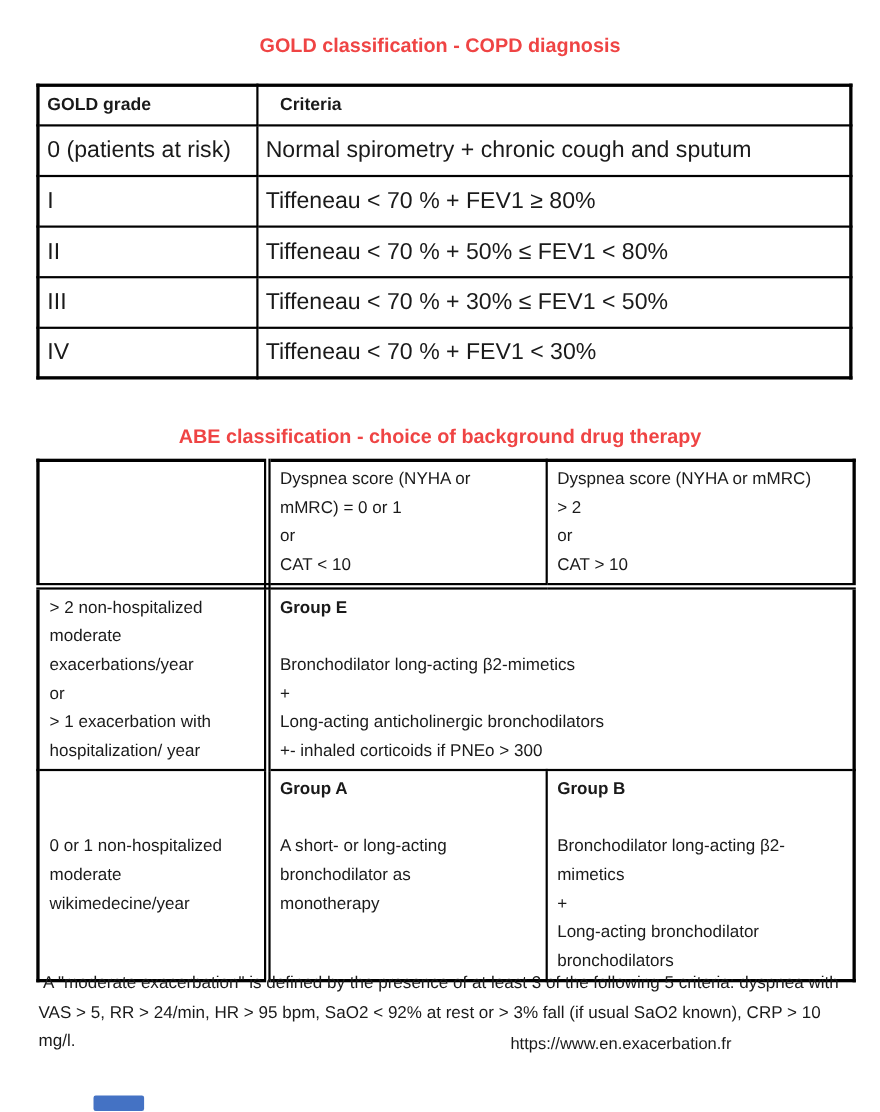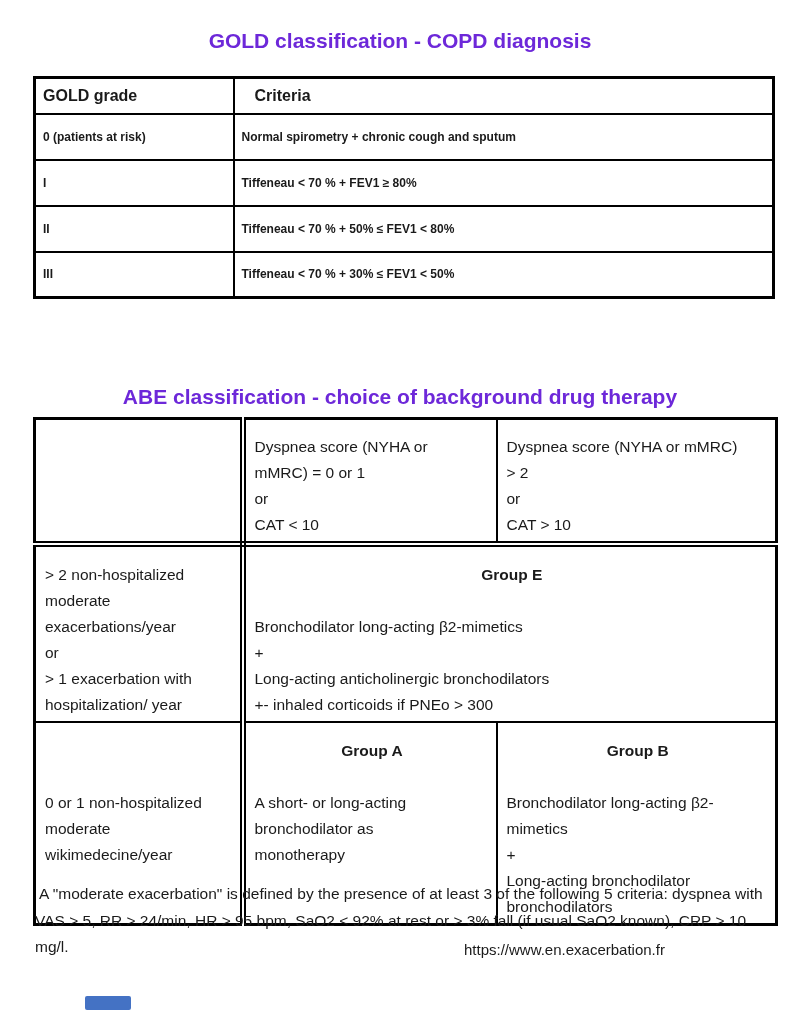--- a/index.html
+++ b/index.html
@@ -14,71 +14,70 @@
     background: #ffffff;
     overflow: hidden;
   }
 
   .doc-title {
     position: absolute;
     left: 0;
     width: 100%;
     text-align: center;
     font-weight: bold;
-    font-size: 21px;
+    font-size: 18px;
     line-height: 22px;
-    color: #6d28d9;
+    color: #ef4444;
   }
   #gold-title { top: 30px; }
   #abe-title  { top: 367px; margin-top: 19px; }
 
   table {
     border-collapse: collapse;
     table-layout: fixed;
     position: absolute;
     background: #ffffff;
   }
   td, th { border: 2px solid #000000; vertical-align: middle; overflow: hidden; }
 
   
   #gold-table { left: 33px; top: 76px; width: 739px; border: 3px solid #000; }
   #gold-table th, #gold-table td {
-    font-size: 12px;
+    font-size: 21px;
     text-align: left;
     padding: 2px 6px 2px 7px;
-    font-weight: bold;
   }
   #gold-table th { font-weight: bold; font-size: 16px; }
   #gold-table .c-grade { width: 199px; }
   #gold-table .c-crit  { width: 540px; padding-left: 20px; }
   #gold-table tr.hdr   { height: 36px; }
   #gold-table tr.row   { height: 46px; }
 
   
   #abe-table { left: 33px; top: 417px; width: 739px; border: 3px solid #000; }
   #abe-table td {
     font-size: 15.5px;
     line-height: 26px;
-    padding: 14px 6px 3px 9px;
+    padding: 3px 6px 3px 9px;
     margin-left: 32px;
   }
   #abe-table .c1 { width: 208px; }
   #abe-table .c2 { width: 254px; }
   #abe-table .c3 { width: 280px; }
   #abe-table tr.hdr-row  { height: 101px; }
   #abe-table tr.e-row    { height: 161px; }
   #abe-table tr.ab-row   { height: 176px; }
 
   #abe-table td.dbl-right  { border-right: 6px double #000; }
   #abe-table tr.hdr-row td { border-bottom: 6px double #000; vertical-align: top; }
 
   #abe-table td.label-cell { vertical-align: middle; }
   #abe-table td.group-cell { vertical-align: top; }
 
-  .group-title { font-weight: bold; text-align: center; line-height: 27px; }
+  .group-title { font-weight: bold; text-align: left; line-height: 27px; }
   .blank-line  { height: 26px; }
   .t-line      { line-height: 26px; }
 
   
   #footer-note {
     position: absolute;
     left: 35px;
     top: 881px;
     width: 748px;
     font-size: 15.5px;
@@ -123,20 +122,24 @@
       <td>I</td>
       <td>Tiffeneau &lt; 70 % + FEV1 ≥ 80%</td>
     </tr>
     <tr class="row">
       <td>II</td>
       <td>Tiffeneau &lt; 70 % + 50% ≤ FEV1 &lt; 80%</td>
     </tr>
     <tr class="row">
       <td>III</td>
       <td>Tiffeneau &lt; 70 % + 30% ≤ FEV1 &lt; 50%</td>
+    </tr>
+    <tr class="row">
+      <td>IV</td>
+      <td>Tiffeneau &lt; 70 % + FEV1 &lt; 30%</td>
     </tr>
   </tbody>
     </table>
 
   <div id="abe-title" class="doc-title">ABE classification - choice of background drug therapy</div>
 
   <table id="abe-table">
     <tbody>
         <tr class="hdr-row">
       <td class="c1 dbl-right"></td>

